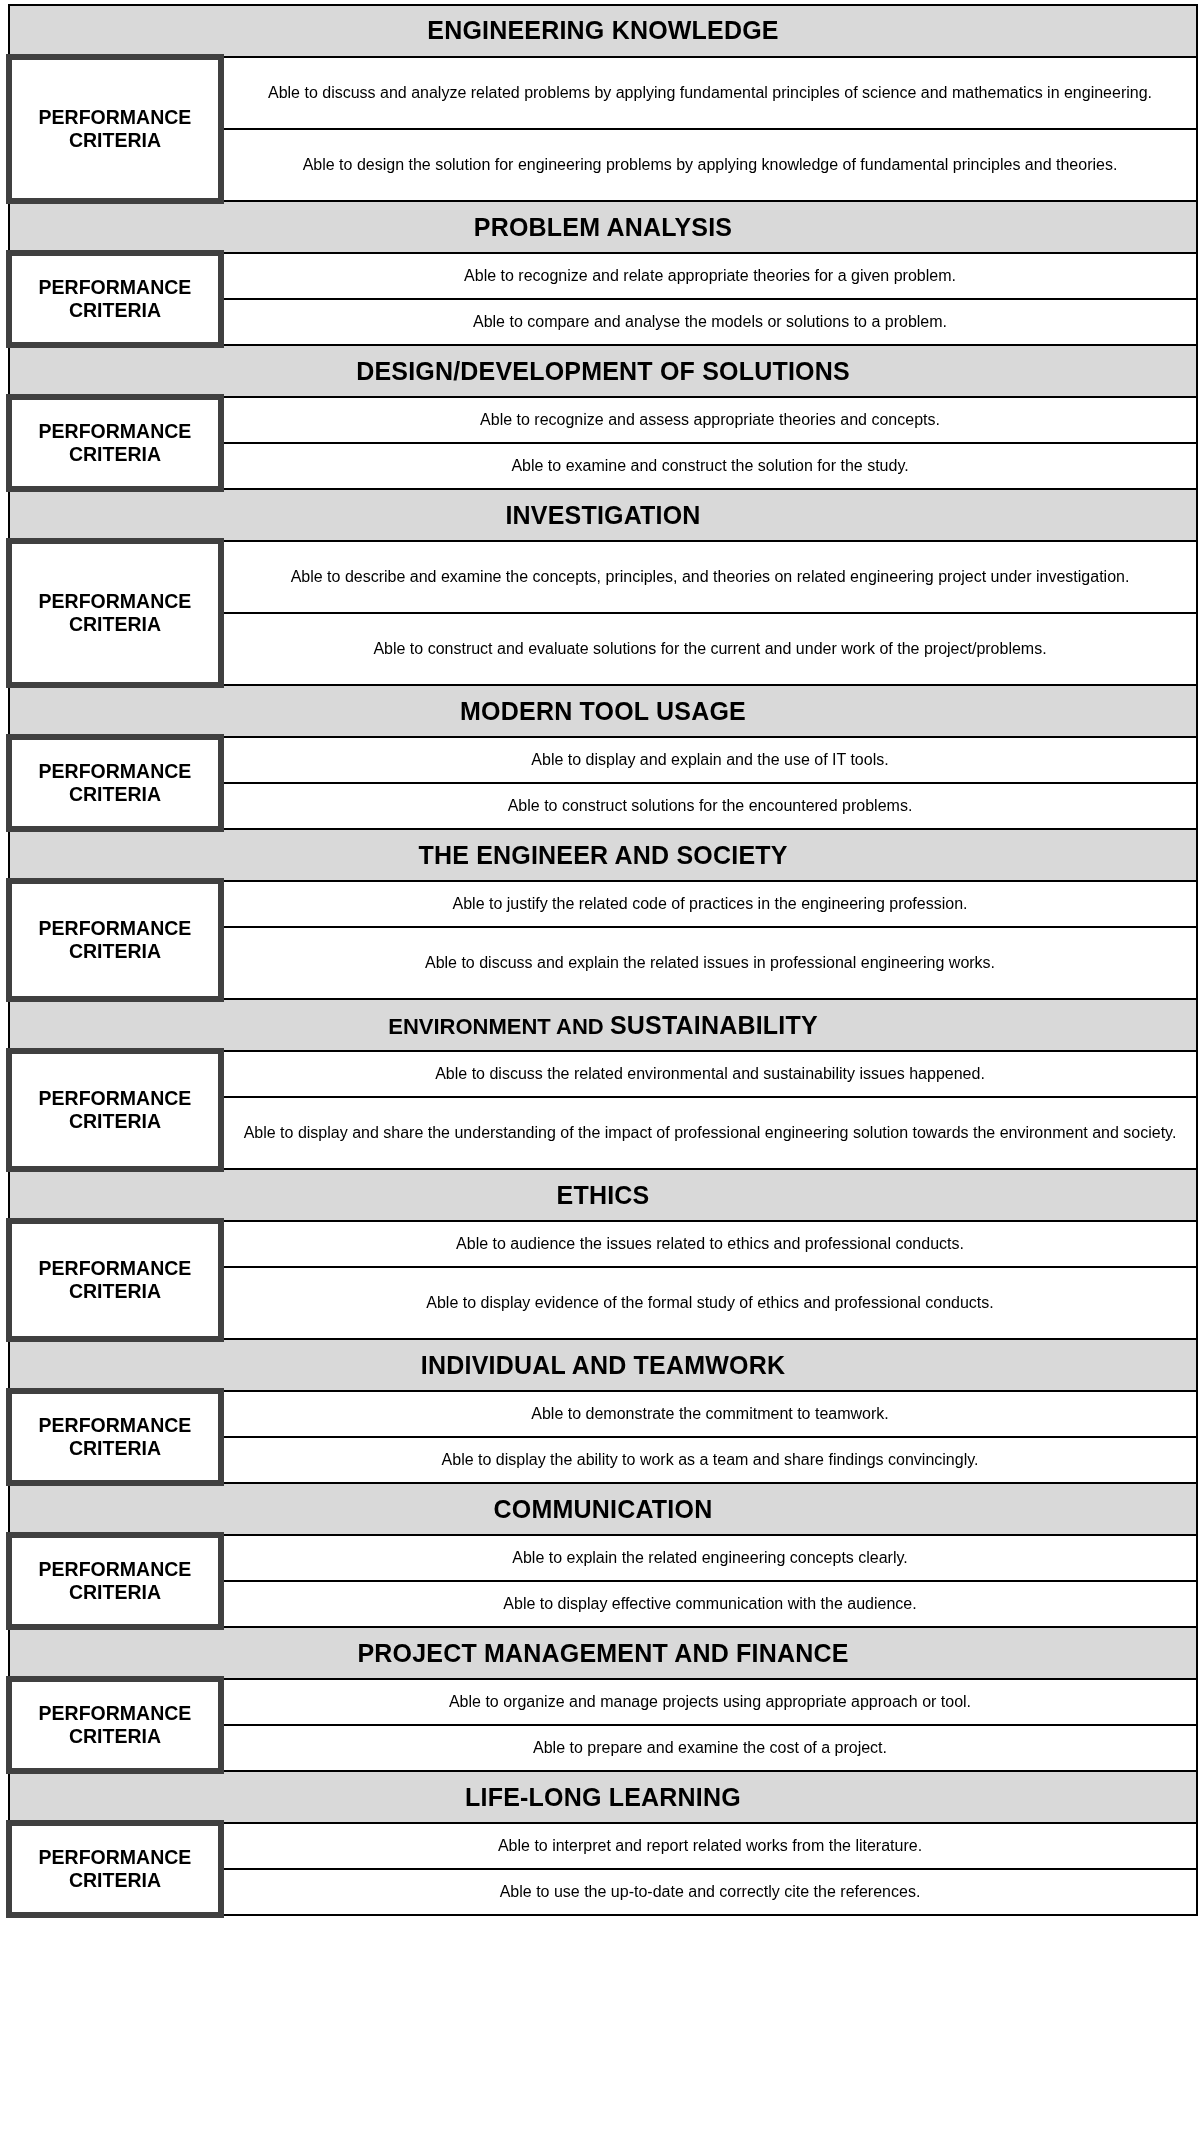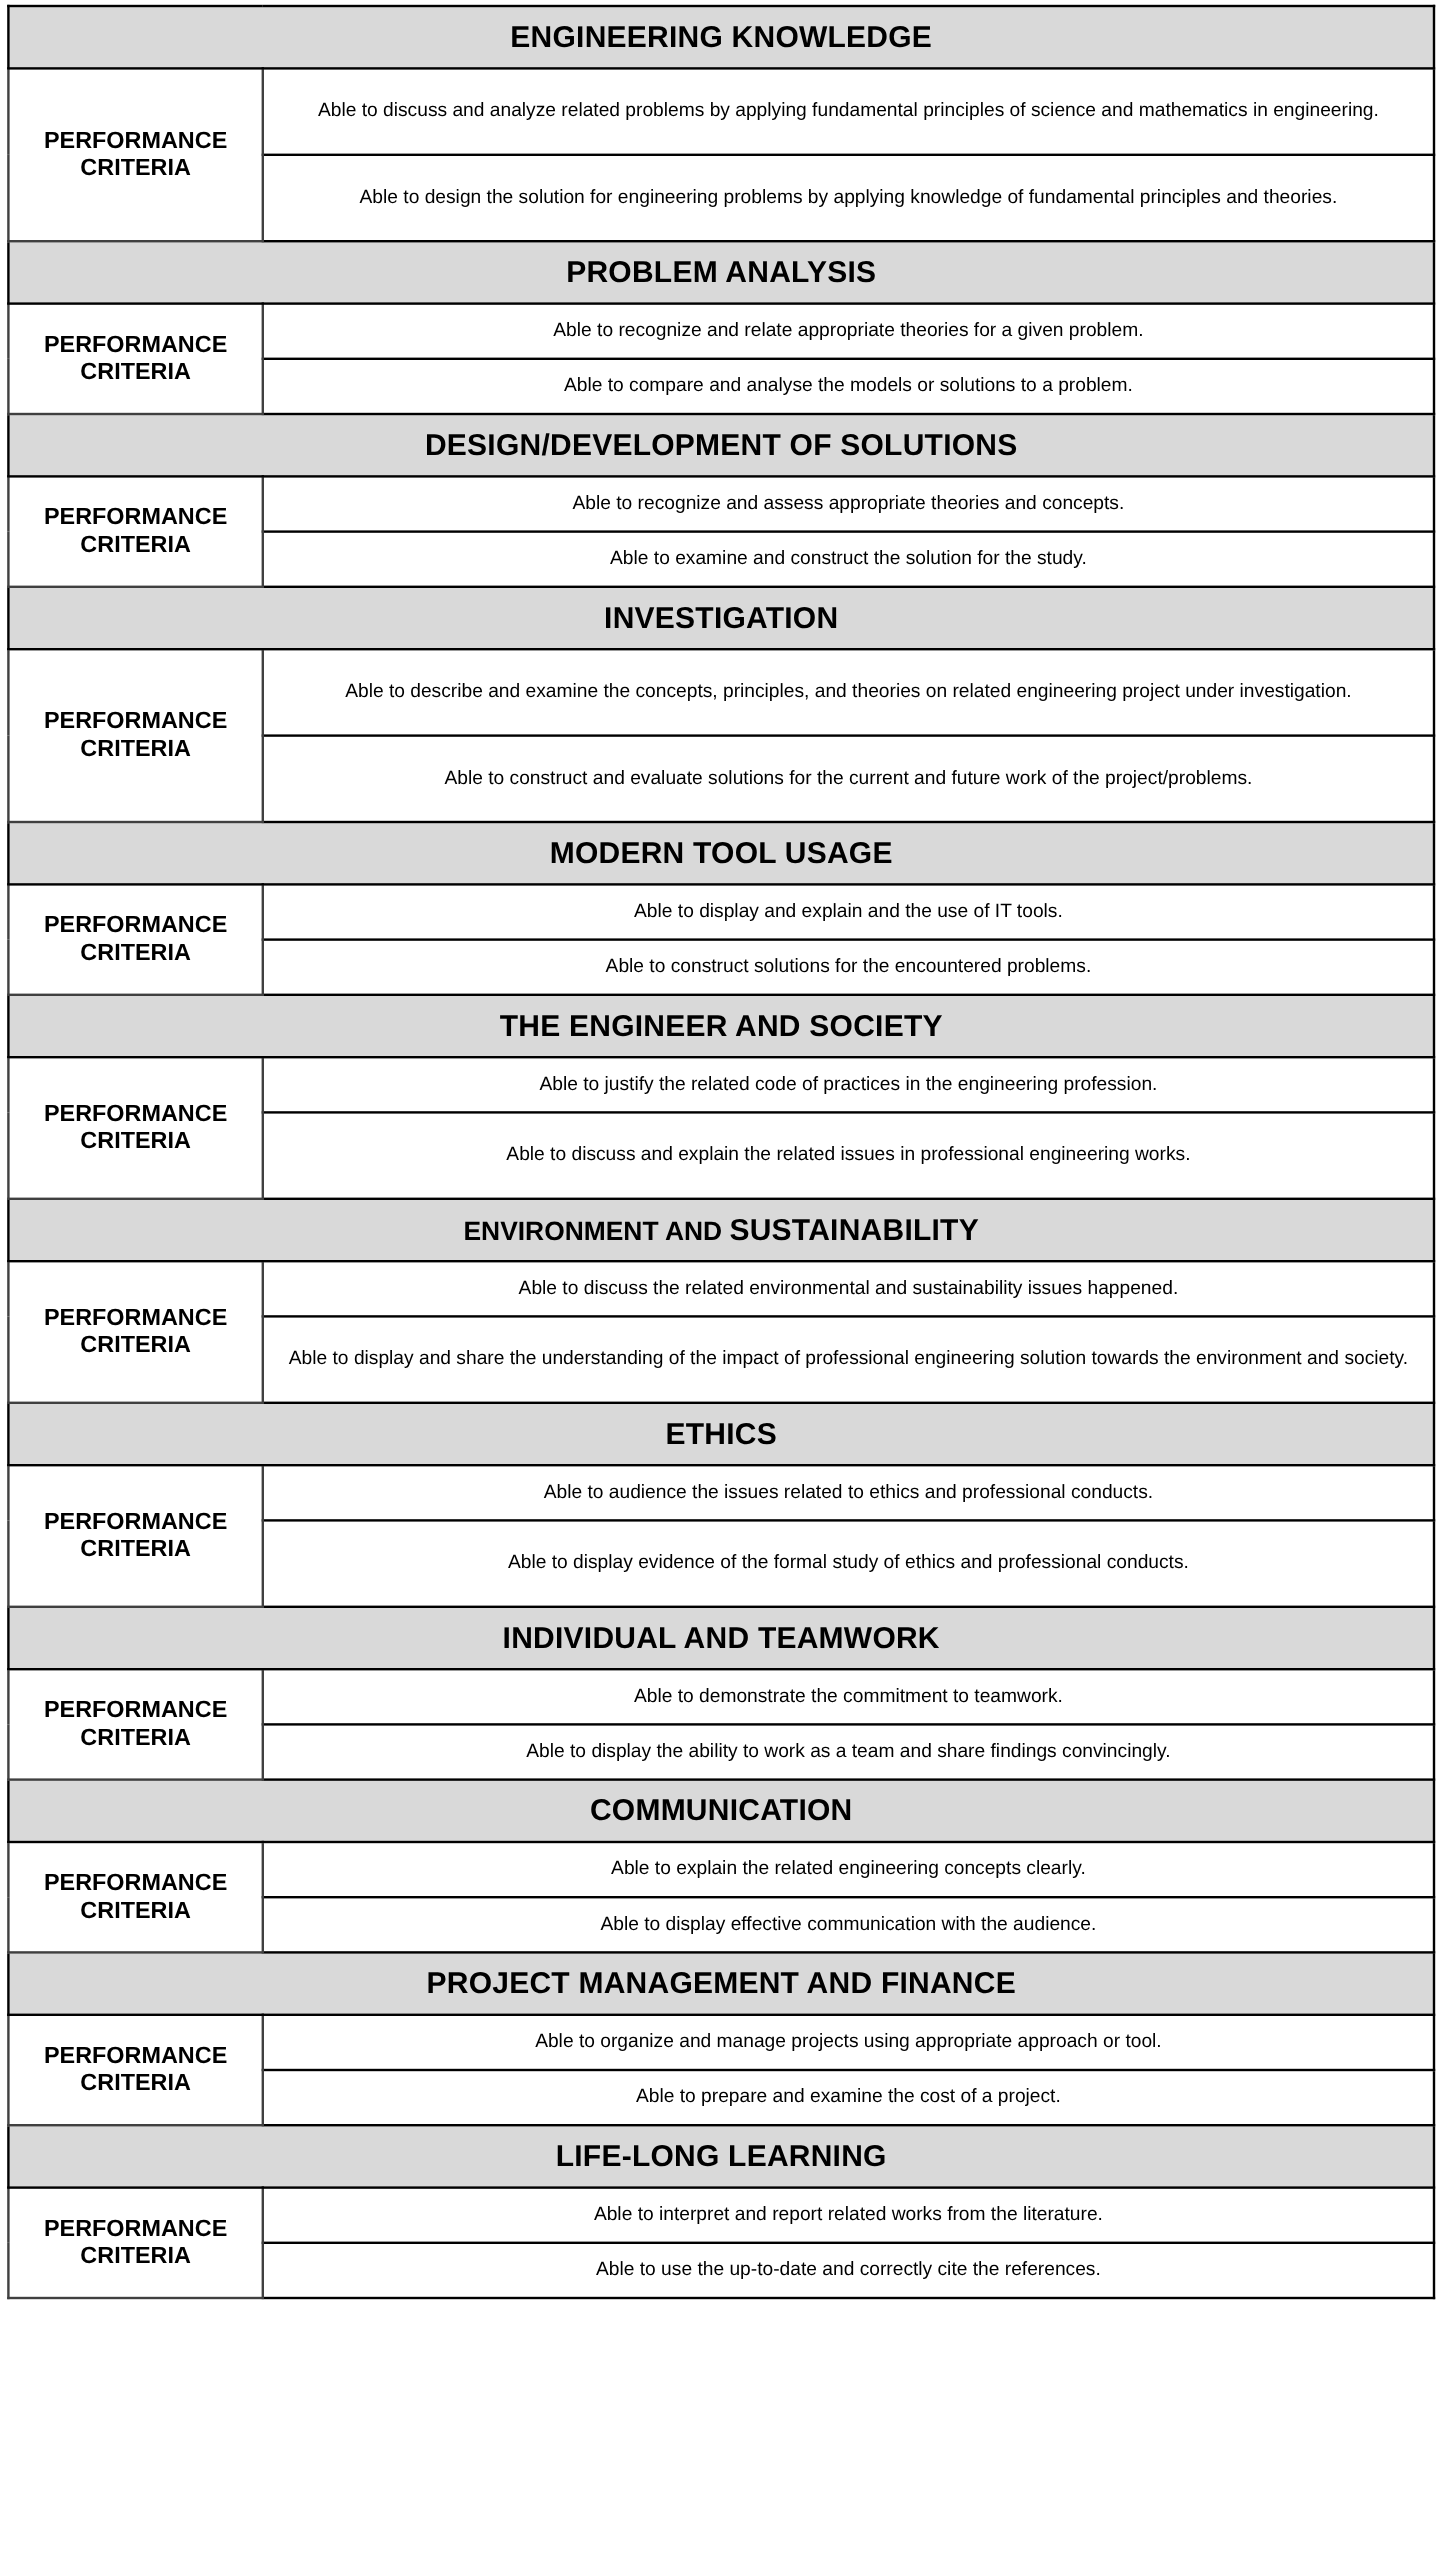--- a/index.html
+++ b/index.html
@@ -47,21 +47,21 @@
     letter-spacing: 0px;
   }
   .sec-large {
     font-size: 25px;
     font-weight: bold;
   }
 
   
   td.pc-label {
     background: #ffffff;
-    border: 2px solid #404040;
+    border: 6px solid #404040;
     text-align: center;
     vertical-align: middle;
     font-weight: bold;
     font-size: 19.5px;
     line-height: 1.18;
     color: #000;
     padding: 4px 2px;
   }
 
   
@@ -131,21 +131,21 @@
           <td class="section-cell" colspan="2">INVESTIGATION</td>
         </tr>
         <tr>
           <td class="pc-label" rowspan="2">
             <div>PERFORMANCE</div>
             <div>CRITERIA</div>
           </td>
           <td class="pc-text two-line">Able to describe and examine the concepts, principles, and theories on related engineering project under investigation.</td>
         </tr>
         <tr>
-          <td class="pc-text two-line">Able to construct and evaluate solutions for the current and future work of the project/problems.</td>
+          <td class="pc-text two-line">Able to construct and evaluate solutions for the current and under work of the project/problems.</td>
         </tr>
         <tr class="section-row">
           <td class="section-cell" colspan="2">MODERN TOOL USAGE</td>
         </tr>
         <tr>
           <td class="pc-label" rowspan="2">
             <div>PERFORMANCE</div>
             <div>CRITERIA</div>
           </td>
           <td class="pc-text">Able to display and explain and the use of IT tools.</td>

